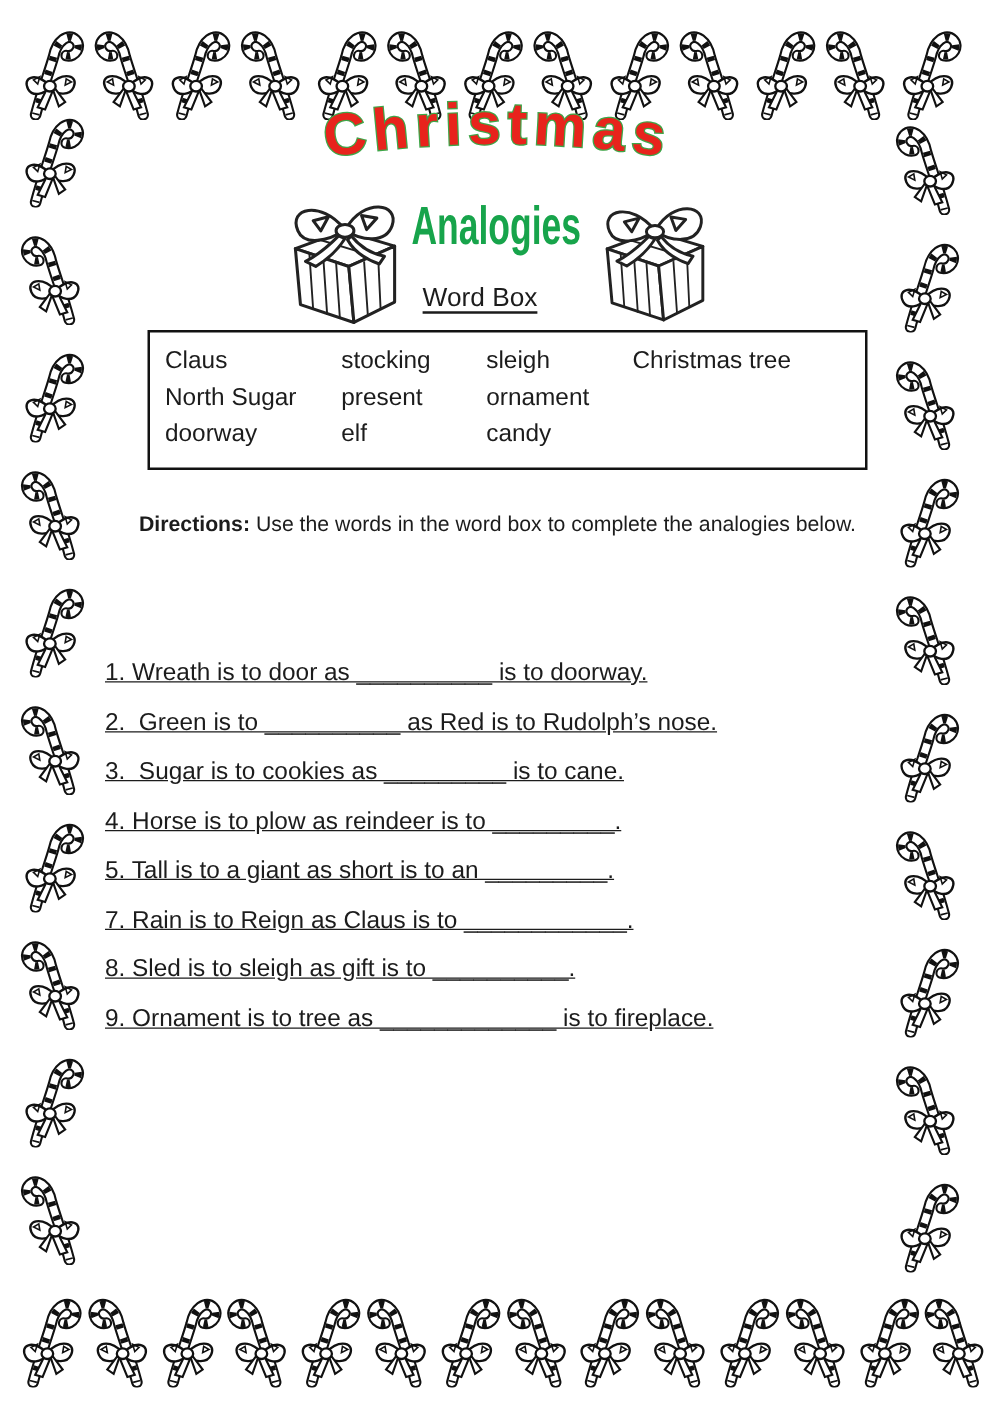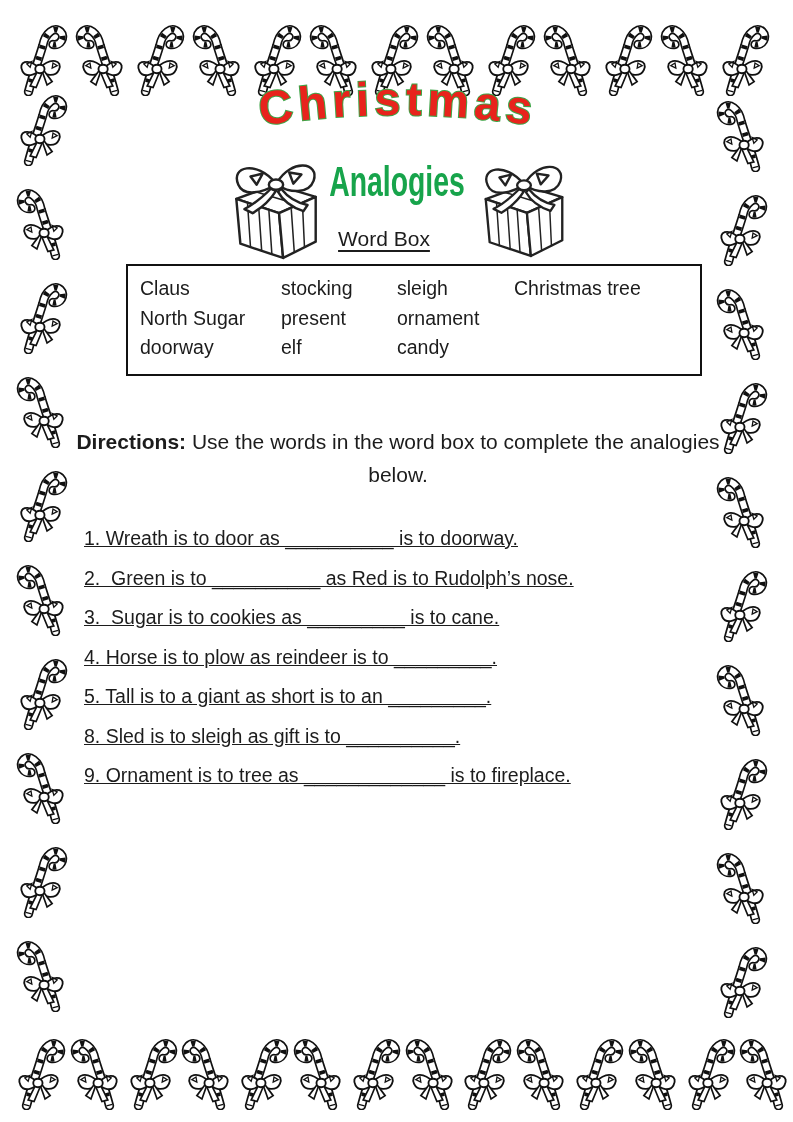--- a/index.html
+++ b/index.html
@@ -14,31 +14,31 @@
     position:absolute;left:197px;top:157px;width:400px;text-align:center;
     font-size:43px;font-weight:700;color:#17a44b;letter-spacing:0px;
     transform:scaleX(0.66);transform-origin:50% 50%;z-index:2;
   }
   .gift{position:absolute;z-index:2;}
   #wordbox-heading{
     position:absolute;left:284px;top:227px;width:200px;text-align:center;
     font-size:21px;text-decoration:underline;text-underline-offset:4px;z-index:3;
   }
   #wordbox{
-    position:absolute;left:126px;top:264px;width:560px;height:100px;
+    position:absolute;left:118px;top:264px;width:560px;height:100px;
     border:2px solid #111;background:#fff;z-index:3;
     padding:8px 0 0 12px;box-sizing:content-box;
   }
   #wordbox .grid{
     display:grid;grid-template-columns:141px 116px 117px auto;
     font-size:19.5px;line-height:29.5px;
   }
   #directions{
-    position:absolute;left:48px;top:425px;width:700px;text-align:center;
-    font-size:21px;line-height:33px;z-index:3;white-space:pre-wrap;
+    position:absolute;left:48px;top:403px;width:700px;text-align:center;
+    font-size:17px;line-height:33px;z-index:3;white-space:pre-wrap;
   }
   #directions b{font-weight:700;}
   #questions{
     position:absolute;left:84px;top:523px;width:662px;font-size:19.5px;z-index:3;
   }
   .q{
     line-height:31.5px;margin-bottom:8px;white-space:pre-wrap;
     padding-left:19px;text-indent:-19px;text-decoration:underline;
   }
 </style>
@@ -116,20 +116,21 @@
   </div>
 
   <div id="directions" class="txt"><b>Directions:</b><span> Use the words in the word box to complete the analogies below.</span></div>
 
   <div id="questions">
       <div class="q">1. Wreath is to door as __________ is to doorway.</div>
       <div class="q">2.  Green is to __________ as Red is to Rudolph’s nose.</div>
       <div class="q">3.  Sugar is to cookies as _________ is to cane.</div>
       <div class="q">4. Horse is to plow as reindeer is to _________.</div>
       <div class="q">5. Tall is to a giant as short is to an _________.</div>
+      <div class="q">7. Rain is to Reign as Claus is to ____________.</div>
       <div class="q">8. Sled is to sleigh as gift is to __________.</div>
       <div class="q">9. Ornament is to tree as _____________ is to fireplace.</div>
     </div>
 
 <span class="cane" style="left: 16px; top: 20px;"><svg width="52" height="76" viewBox="0 0 60 90">
         <path d="M14,85 C20,62 27,44 31,30 C34,15 45,7 52,14 C58,20 52,31 43,29" fill="none" stroke="#111" stroke-width="11" stroke-linecap="round"></path>
         <path d="M14,85 C20,62 27,44 31,30 C34,15 45,7 52,14 C58,20 52,31 43,29" fill="none" stroke="#fff" stroke-width="7" stroke-linecap="round"></path>
         <path d="M14,85 C20,62 27,44 31,30 C34,15 45,7 52,14 C58,20 52,31 43,29" fill="none" stroke="#111" stroke-width="7" stroke-dasharray="4.5 9.5" stroke-dashoffset="3"></path>
         <path d="M27,57 C13,44 1,50 7,61 C11,68 22,66 27,59" fill="#fff" stroke="#111" stroke-width="2.2"></path>
         <path d="M27,57 C41,43 55,48 50,59 C46,68 33,66 27,59" fill="#fff" stroke="#111" stroke-width="2.2"></path>

